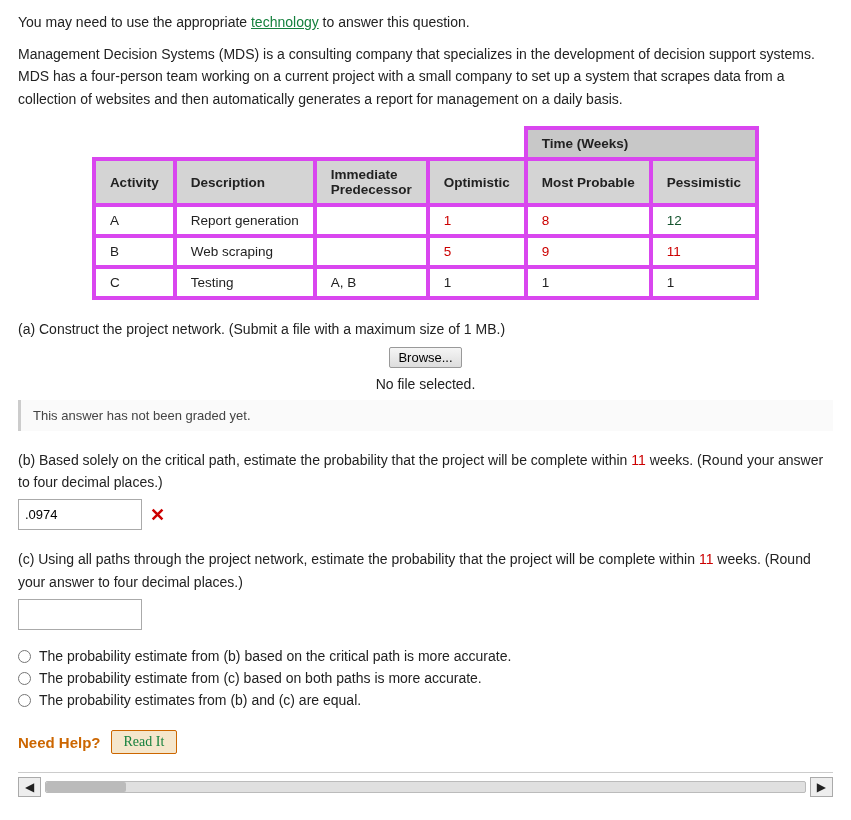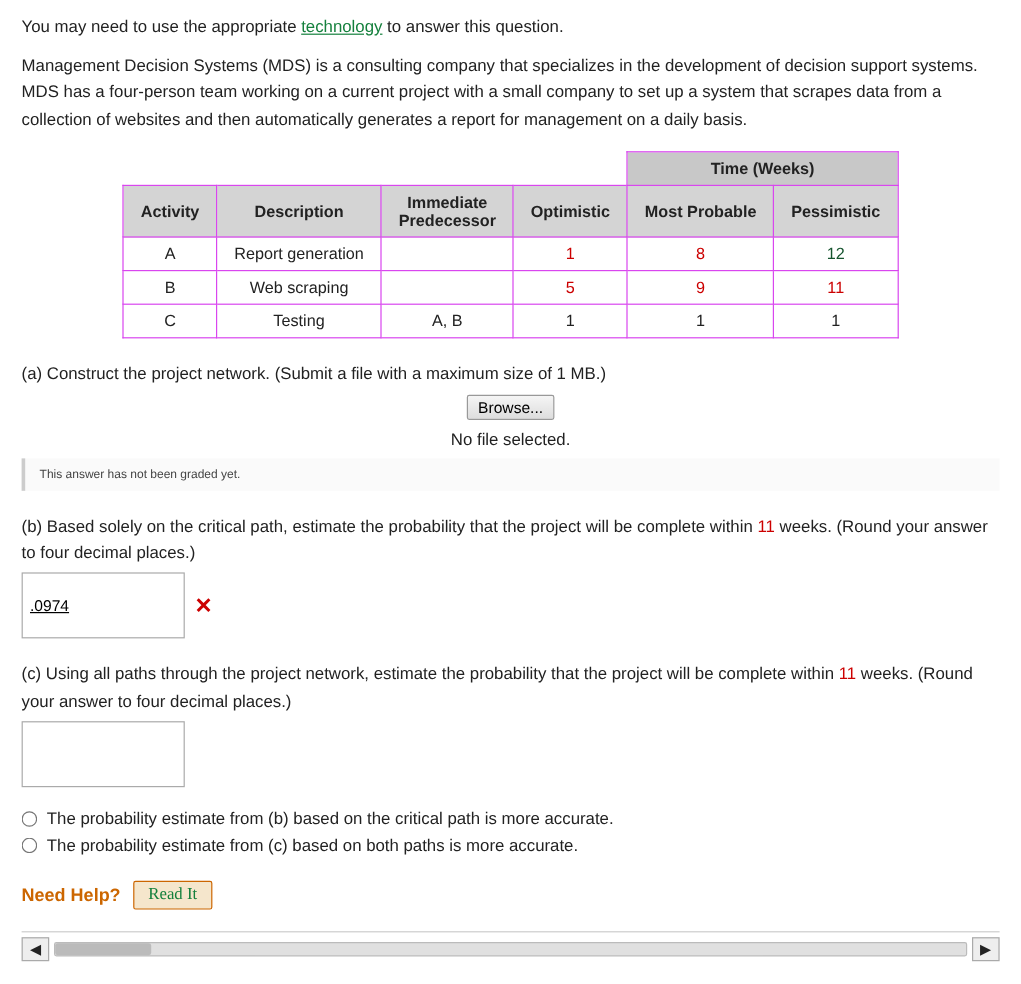--- a/index.html
+++ b/index.html
@@ -19,23 +19,23 @@
     .table-wrapper {
       display: flex;
       justify-content: center;
       margin-bottom: 18px;
     }
     table {
       border-collapse: collapse;
       font-size: 13.5px;
     }
     table th, table td {
-      border: 1px solid #d946ef;
+      border: 4px solid #d946ef;
       padding: 6px 14px;
-      text-align: center;
+      text-align: left;
     }
     table th {
       background: #c8c8c8;
       font-weight: bold;
     }
     .header-row-top th {
       background: #c8c8c8;
     }
     .header-row-bottom th {
       background: #d4d4d4;
@@ -52,31 +52,30 @@
       border: 1px solid #999;
       background: linear-gradient(to bottom, #f5f5f5, #ddd);
       cursor: pointer;
       border-radius: 2px;
     }
     .not-graded-box {
       border-left: 3px solid #ccc;
       padding: 8px 12px;
       background: #fafafa;
       color: #444;
-      font-size: 10px;
+      font-size: 13px;
       margin-top: 4px;
     }
 
     .answer-row { display: flex; align-items: center; gap: 8px; margin-top: 6px; }
     .answer-input {
       border: 1px solid #aaa;
-      padding: 19px 6px;
+      padding: 7px 6px;
       font-size: 13px;
-      width: 136px;
-      text-decoration: underline;
+      width: 124px;
     }
     .x-mark {
       color: #cc0000;
       font-size: 18px;
       font-weight: bold;
     }
 
     .radio-group { margin-top: 6px; }
     .radio-option { display: flex; align-items: center; gap: 8px; margin-bottom: 6px; }
     .radio-option input[type="radio"] { accent-color: #555; }
@@ -220,20 +219,24 @@
 <div class="question-block">
   <div class="radio-group" id="radio-group-d">
   <div class="radio-option">
         <input type="radio" name="q_d" id="radio_d_0" style="">
         <label for="radio_d_0">The probability estimate from (b) based on the critical path is more accurate.</label>
       </div>
       <div class="radio-option">
         <input type="radio" name="q_d" id="radio_d_1" style="">
         <label for="radio_d_1">The probability estimate from (c) based on both paths is more accurate.</label>
       </div>
+      <div class="radio-option">
+        <input type="radio" name="q_d" id="radio_d_2" style="">
+        <label for="radio_d_2">The probability estimates from (b) and (c) are equal.</label>
+      </div>
     </div>
 </div>
 
 <div class="need-help">
   <span>Need Help?</span>
   <button class="read-it-btn">Read It</button>
 </div>
 
 <div class="bottom-bar">
   <span class="scroll-arrow">◀</span>

